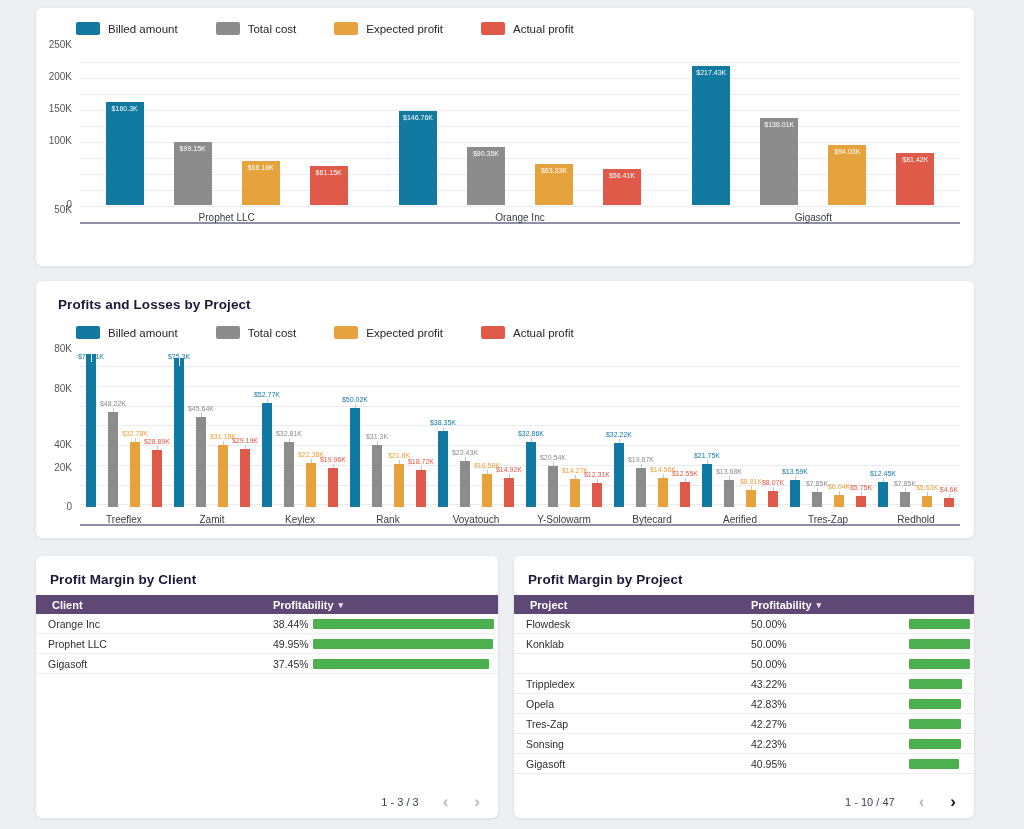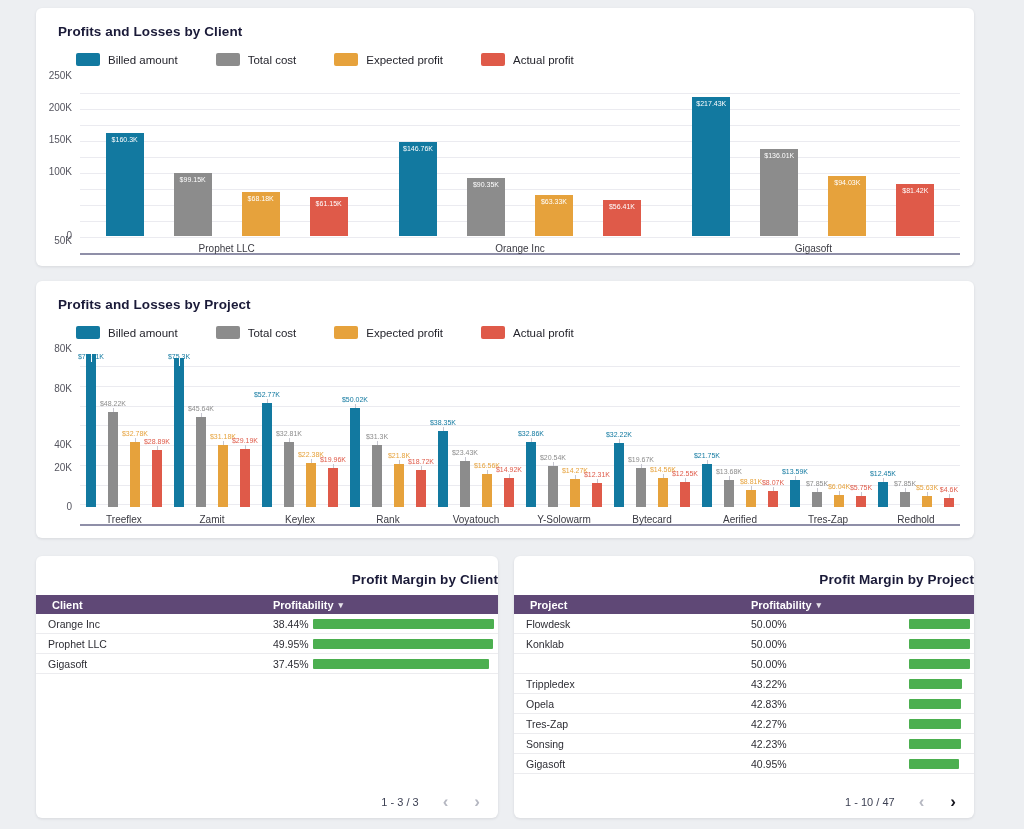--- a/index.html
+++ b/index.html
@@ -15,21 +15,21 @@
     box-shadow:0 1px 3px rgba(20,20,40,.10);
   }
   .card-1 { left:36px; top:8px;   width:938px; height:258px; }
   .card-2 { left:36px; top:281px; width:938px; height:257px; }
   .card-3 { left:36px; top:556px; width:462px; height:262px; }
   .card-4 { left:514px; top:556px; width:460px; height:262px; }
   .card-title {
     font-size:13.5px; font-weight:bold; color:#1a1a38;
     padding:16px 0 0 22px; letter-spacing:.1px;
   }
-  .tbl-title { padding-left:14px;text-align:right; }
+  .tbl-title { padding-left:14px; }
 
   
   .legend { display:flex; gap:38px; align-items:center; margin:14px 0 0 40px; }
   .legend-item { display:flex; align-items:center; gap:8px; font-size:11.5px; color:#24242c; cursor:pointer; }
   .legend-swatch { width:24px; height:13px; border-radius:2px; }
   .chart-wrap { position:relative; margin:10px 14px 0 8px; }
   .yaxis { position:absolute; left:0; top:0; width:32px; }
   .ytick { position:absolute; right:4px; font-size:10px; color:#55555f; white-space:nowrap; }
   .plot { position:relative; margin-left:36px; }
   .gridline { position:absolute; left:0; right:0; height:1px; background:#ebebf0; }
@@ -76,21 +76,20 @@
   .pg-btn { font-size:17px; line-height:12px; font-weight:bold; cursor:pointer; padding:0 2px; }
   .pg-disabled { color:#b6b8c2; }
   .pg-enabled { color:#17171f; }
 </style>
 </head>
 <body>
 
 <div class="page">
 
   <section class="card card-1">
-    <h2 class="card-title">Profits and Losses by Client</h2>
     <div>
         <div class="legend">
           <div class="legend-item">
             <div class="legend-swatch" style="background: rgb(18, 121, 160);"></div>
             <span>Billed amount</span>
           </div>
           <div class="legend-item">
             <div class="legend-swatch" style="background: rgb(140, 140, 140);"></div>
             <span>Total cost</span>
           </div>

